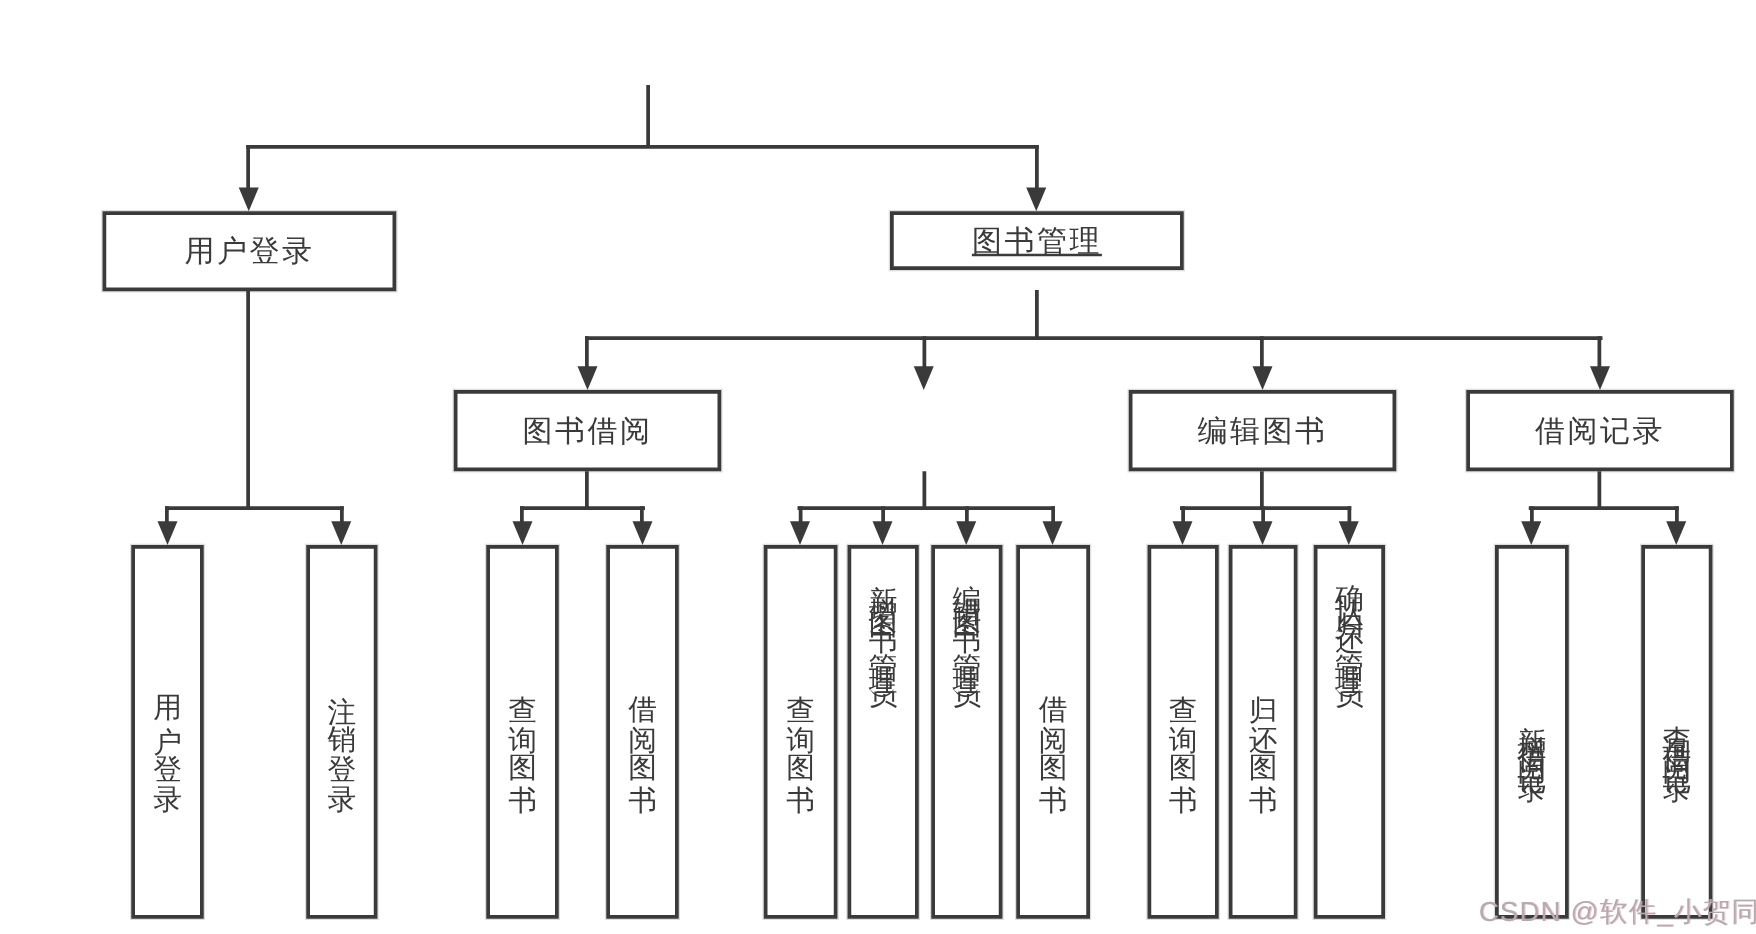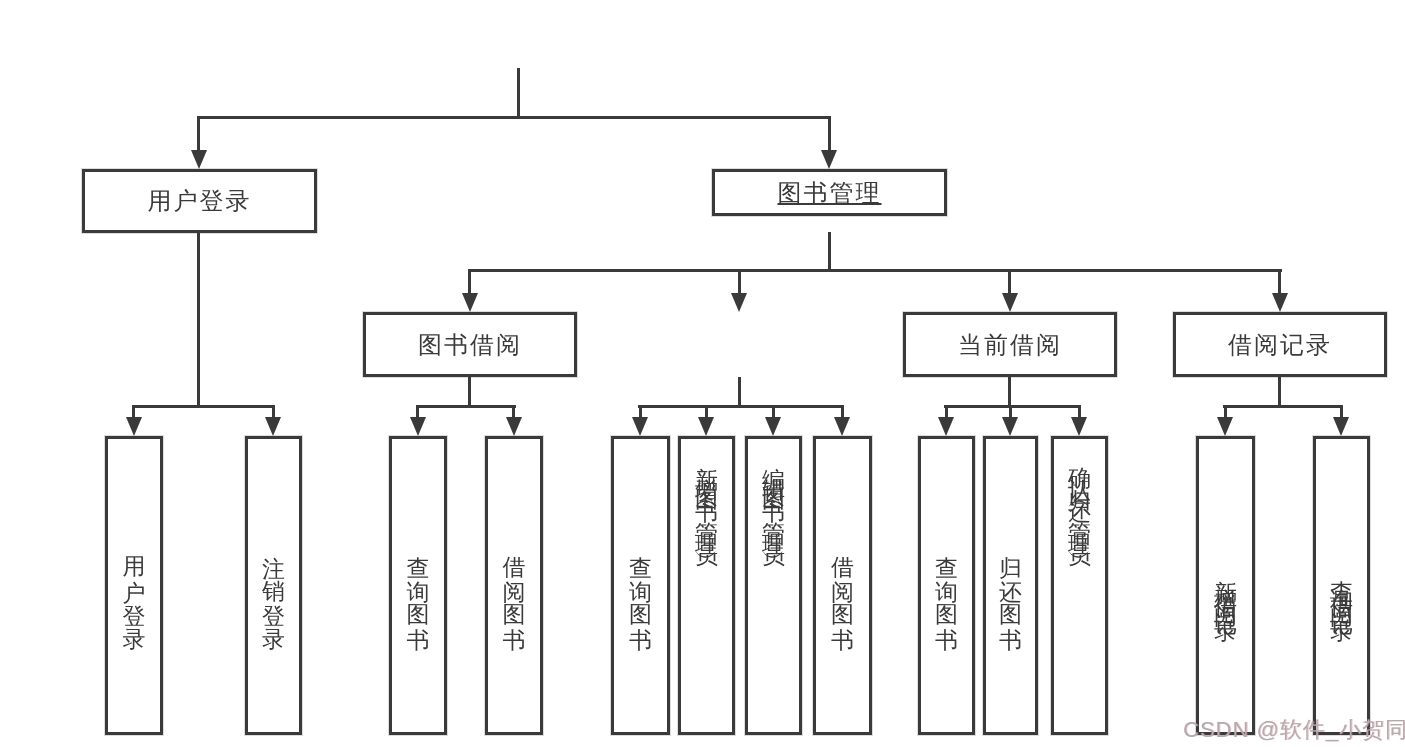--- a/index.html
+++ b/index.html
@@ -69,21 +69,21 @@
   <div class="lv" style="left:1278px; top:269px; height:28px;"></div>
   <div class="arrow" style="left:462px;  top:293px;"></div>
   <div class="arrow" style="left:731px;  top:293px;"></div>
   <div class="arrow" style="left:1002px; top:293px;"></div>
   <div class="arrow" style="left:1272px; top:293px;"></div>
 
   <div class="node h-node" style="left:363px;  top:312px; width:214px; height:65px;">
     <span>图书借阅</span>
   </div>
   <div class="node h-node" style="left:903px;  top:312px; width:214px; height:65px;">
-    <span>当前借阅</span>
+    <span>编辑图书</span>
   </div>
   <div class="node h-node" style="left:1173px; top:312px; width:214px; height:65px;">
     <span>借阅记录</span>
   </div>
 
   <div class="lv" style="left:468px; top:377px; height:31px;"></div>
   <div class="lh" style="left:416px; top:405px; width:100px;"></div>
   <div class="lv" style="left:416px; top:405px; height:17px;"></div>
   <div class="lv" style="left:512px; top:405px; height:17px;"></div>
   <div class="arrow" style="left:410px; top:417px;"></div>

